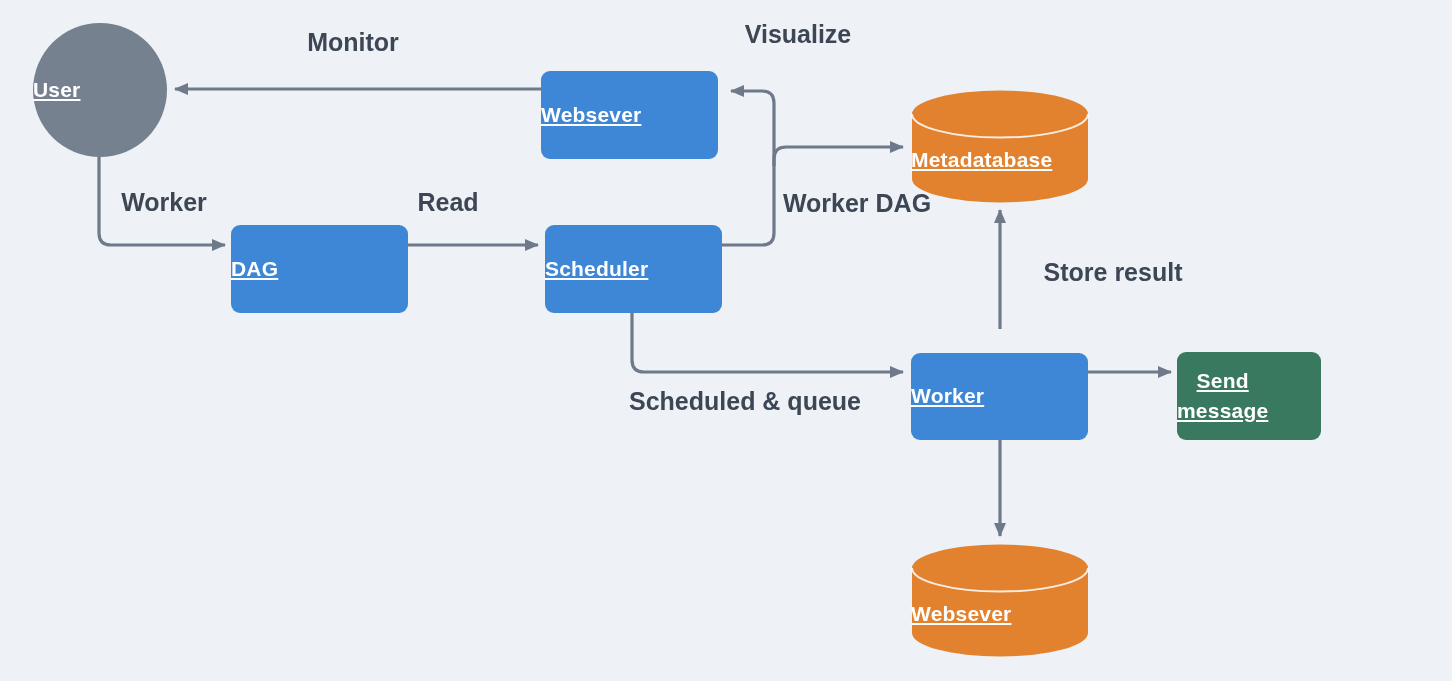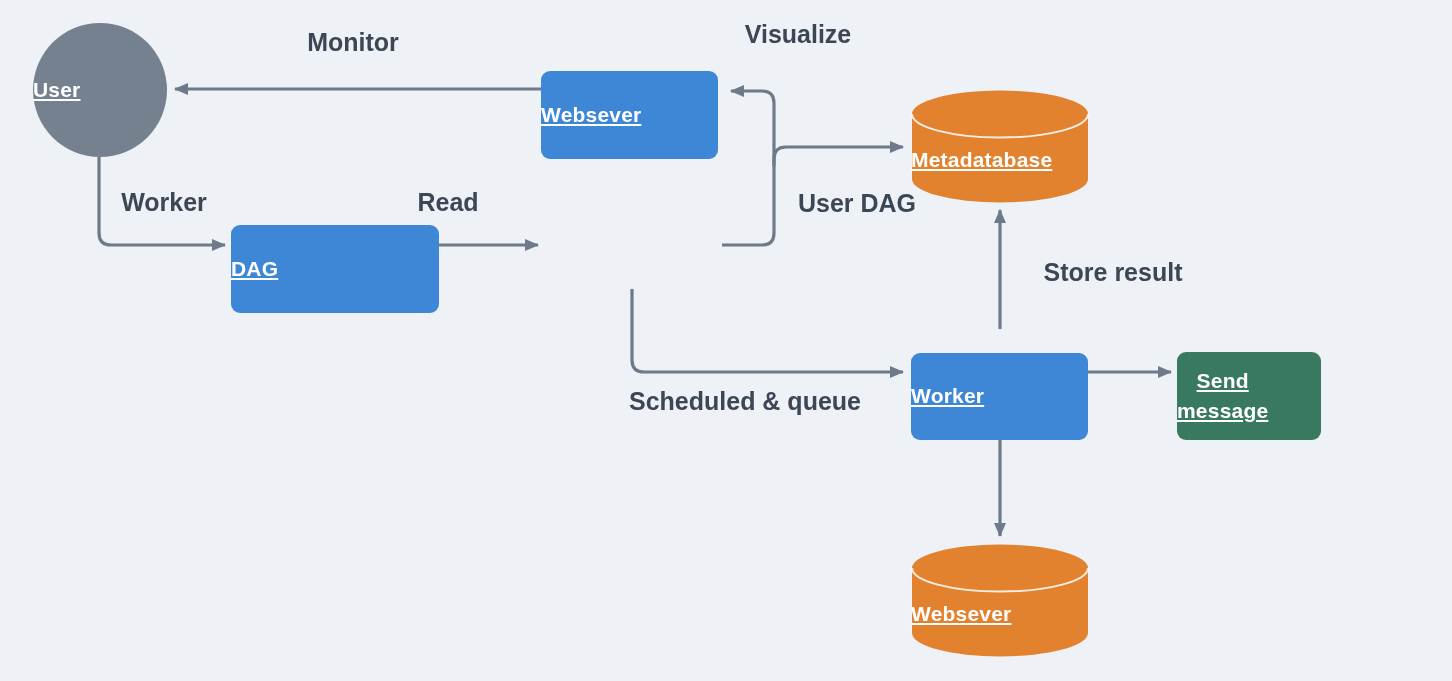--- a/index.html
+++ b/index.html
@@ -64,24 +64,27 @@
   </svg>
 
   <div class="node circle" style="left:33px;top:23px;width:134px;height:134px;">
     <span>User</span>
   </div>
 
   <div class="node box" style="left:541px;top:47px;width:177px;height:88px;">
     <span>Websever</span>
   </div>
 
-  <div class="node box" style="left:231px;top:201px;width:208px;height:88px;">
+  <div class="node box" style="left:231px;top:201px;width:177px;height:88px;">
     <span>DAG</span>
   </div>
 
+  <div class="node box" style="left:545px;top:201px;width:177px;height:88px;">
+    <span>Scheduler</span>
+  </div>
 
   <div class="node cyl" style="left:911px;top:90px;width:178px;height:113px;">
     <svg width="178" height="113" viewBox="0 0 178 113">
       <path class="cyl-body" d="M 1 24 A 88 23.5 0 0 1 177 24 L 177 89 A 88 23.5 0 0 1 1 89 Z"></path>
       <path class="cyl-split" d="M 1 24 A 88 23.5 0 0 0 177 24"></path>
     </svg>
     <span class="cyl-label">Metadatabase</span>
   </div>
 
   <div class="node box" style="left:911px;top:329px;width:177px;height:87px;">
@@ -100,17 +103,17 @@
       <path class="cyl-body" d="M 1 24 A 88 23.5 0 0 1 177 24 L 177 89 A 88 23.5 0 0 1 1 89 Z"></path>
       <path class="cyl-split" d="M 1 24 A 88 23.5 0 0 0 177 24"></path>
     </svg>
     <span class="cyl-label">Websever</span>
   </div>
 
   <div class="edge-label" style="left:353px;top:42px;">Monitor</div>
   <div class="edge-label" style="left:798px;top:34px;">Visualize</div>
   <div class="edge-label" style="left:164px;top:202px;">Worker</div>
   <div class="edge-label" style="left:448px;top:202px;">Read</div>
-  <div class="edge-label" style="left:857px;top:203px;">User DAG</div>
+  <div class="edge-label" style="left:857px;top:203px;">Worker DAG</div>
   <div class="edge-label" style="left:1113px;top:272px;">Store result</div>
   <div class="edge-label" style="left:745px;top:401px;">Scheduled &amp; queue</div>
 
 </div>
 
 </body></html>

